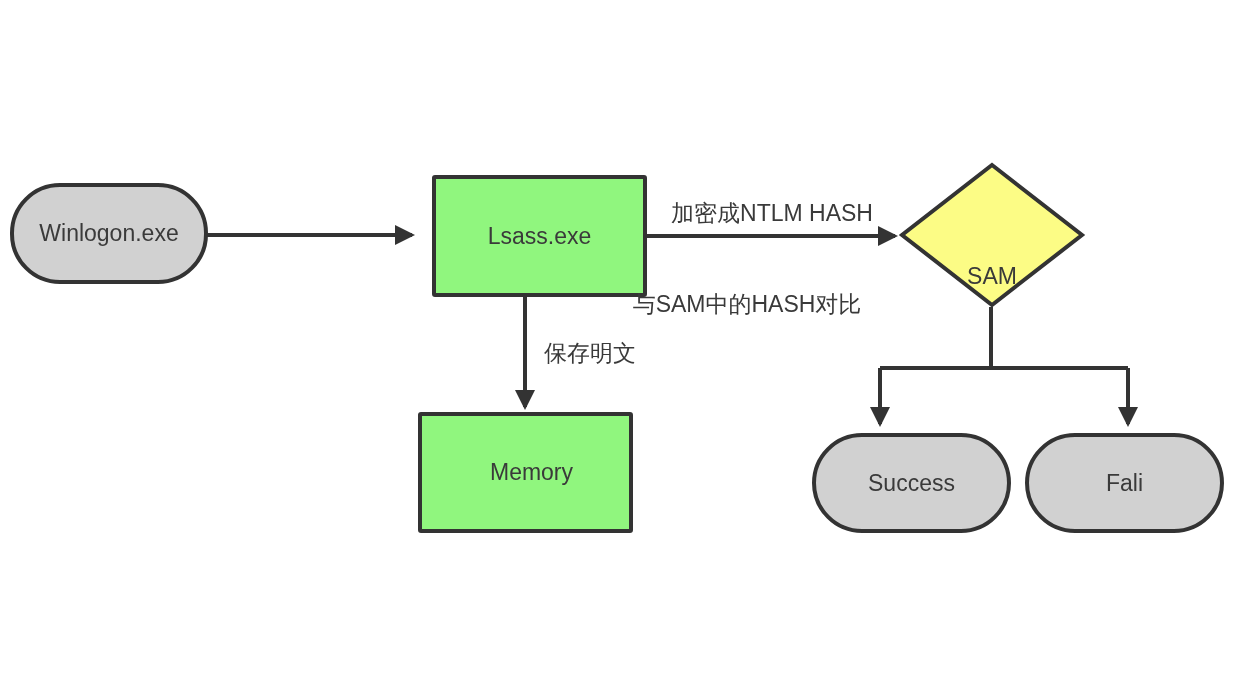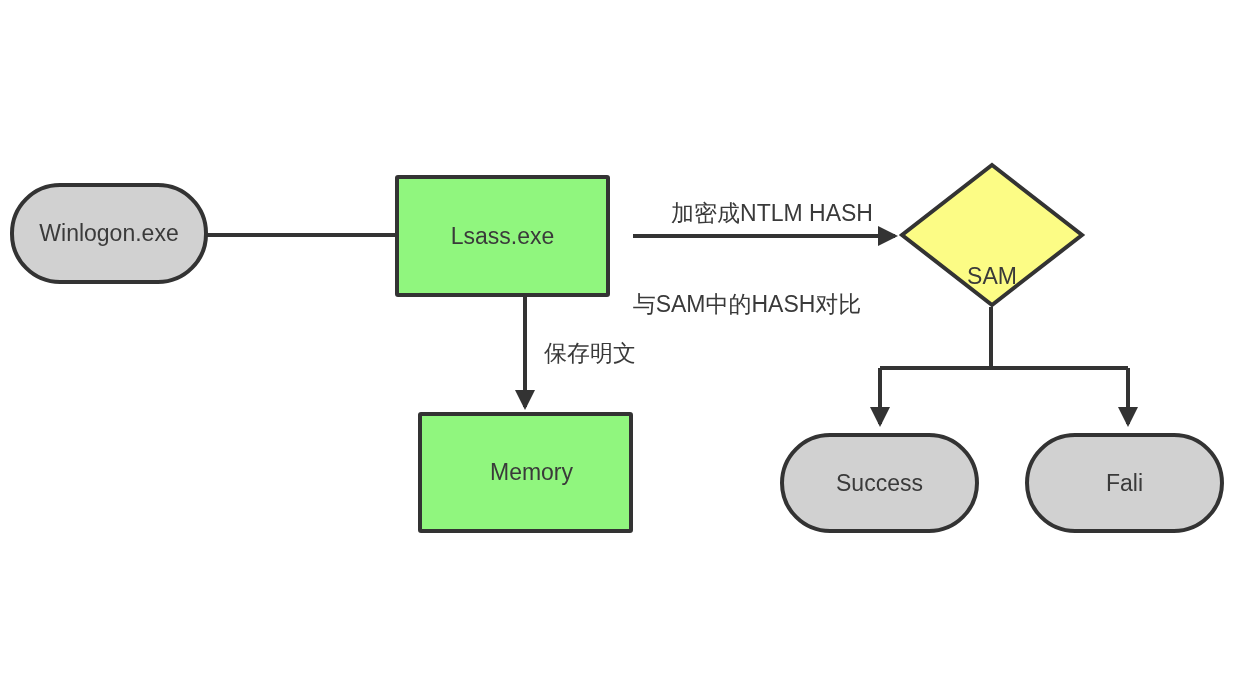--- a/index.html
+++ b/index.html
@@ -22,23 +22,23 @@
   .stadium{background:#d1d1d1;border-radius:50px;}
   .rect{background:#90f67e;border-radius:3px;}
   .lbl{
     position:absolute;
     transform:translate(-50%,-50%);
     white-space:nowrap;
     font-size:23px;
     line-height:1.2;
   }
   .node-winlogon{left:10px;top:183px;width:198px;height:101px;}
-  .node-lsass{left:395px;top:175px;width:215px;height:122px;}
+  .node-lsass{left:432px;top:175px;width:215px;height:122px;}
   .node-memory{left:418px;top:412px;width:215px;height:121px;padding-left:12px;}
-  .node-success{left:780px;top:433px;width:199px;height:100px;}
+  .node-success{left:812px;top:433px;width:199px;height:100px;}
   .node-fail{left:1025px;top:433px;width:199px;height:100px;align-items:center;}
   .sam-label{left:992px;top:236px;margin-top:41px;}
   .e1-l1{left:312px;top:215px;}
   .e1-l2{left:312px;top:260px;}
   .e2-l1{left:772px;top:214px;text-align:center;}
   .e2-l2{left:747px;top:261px;margin-top:44px;}
   .e3-l{left:590px;top:354px;}
 </style>
 </head>
 <body>

